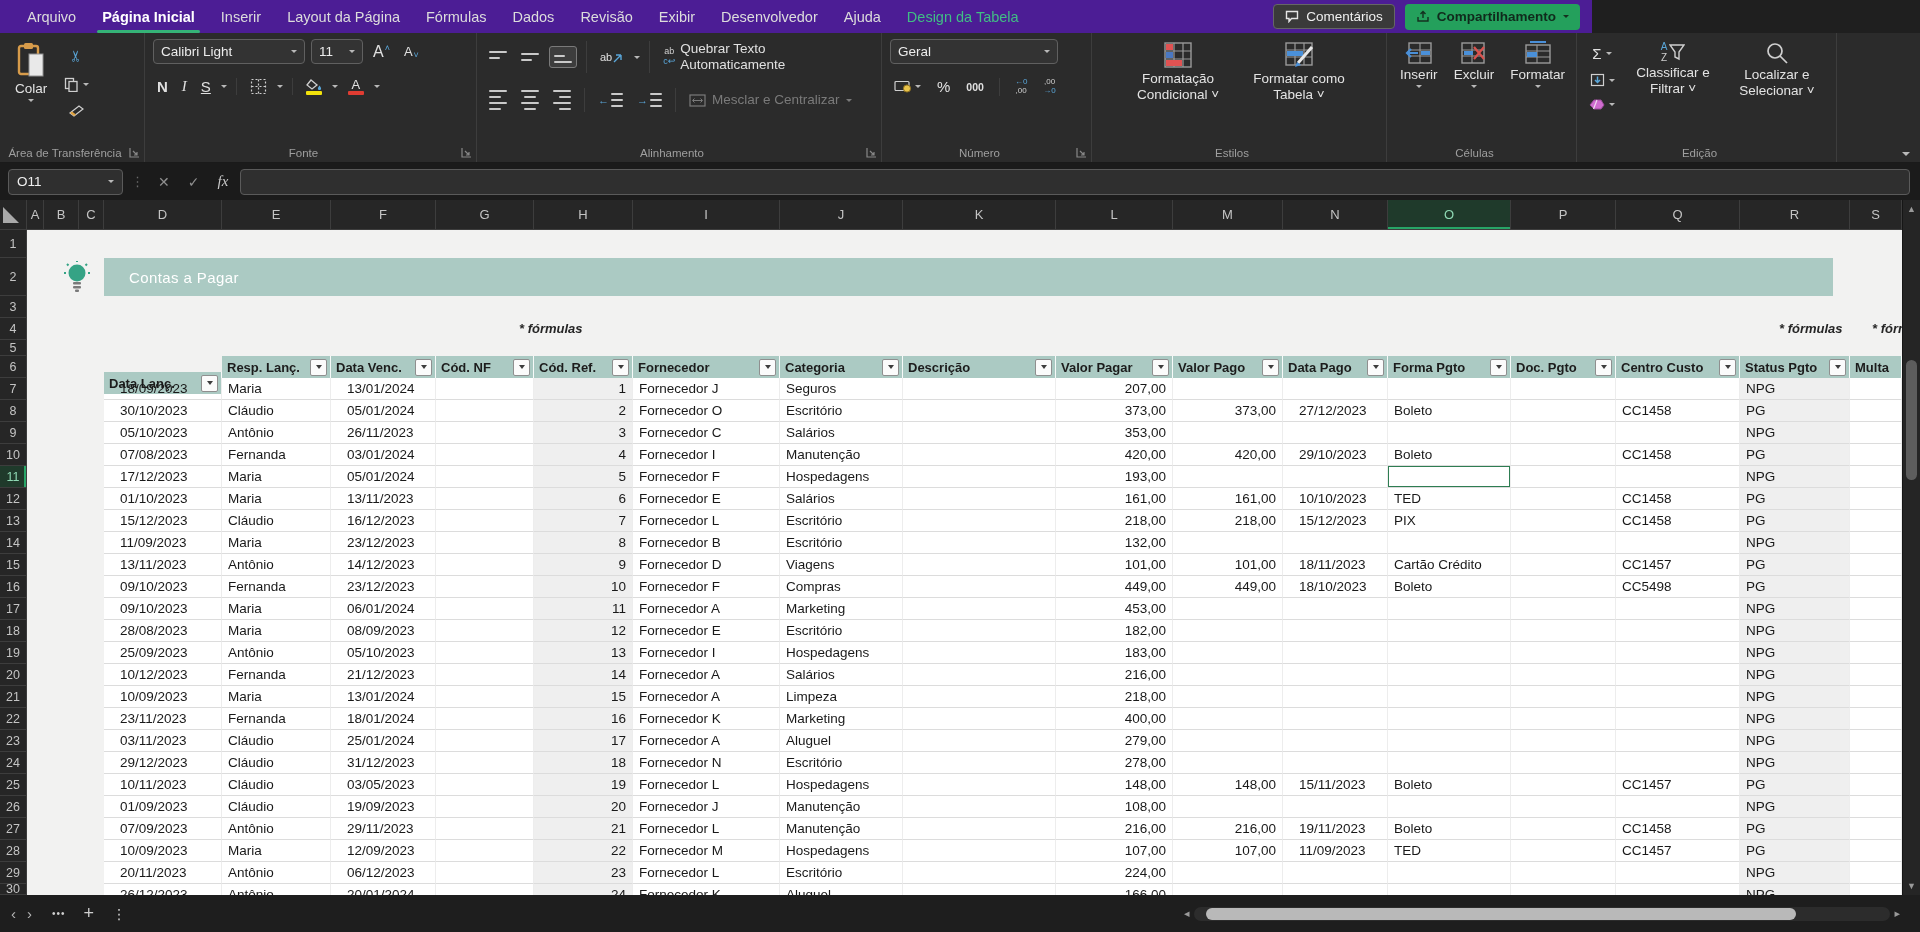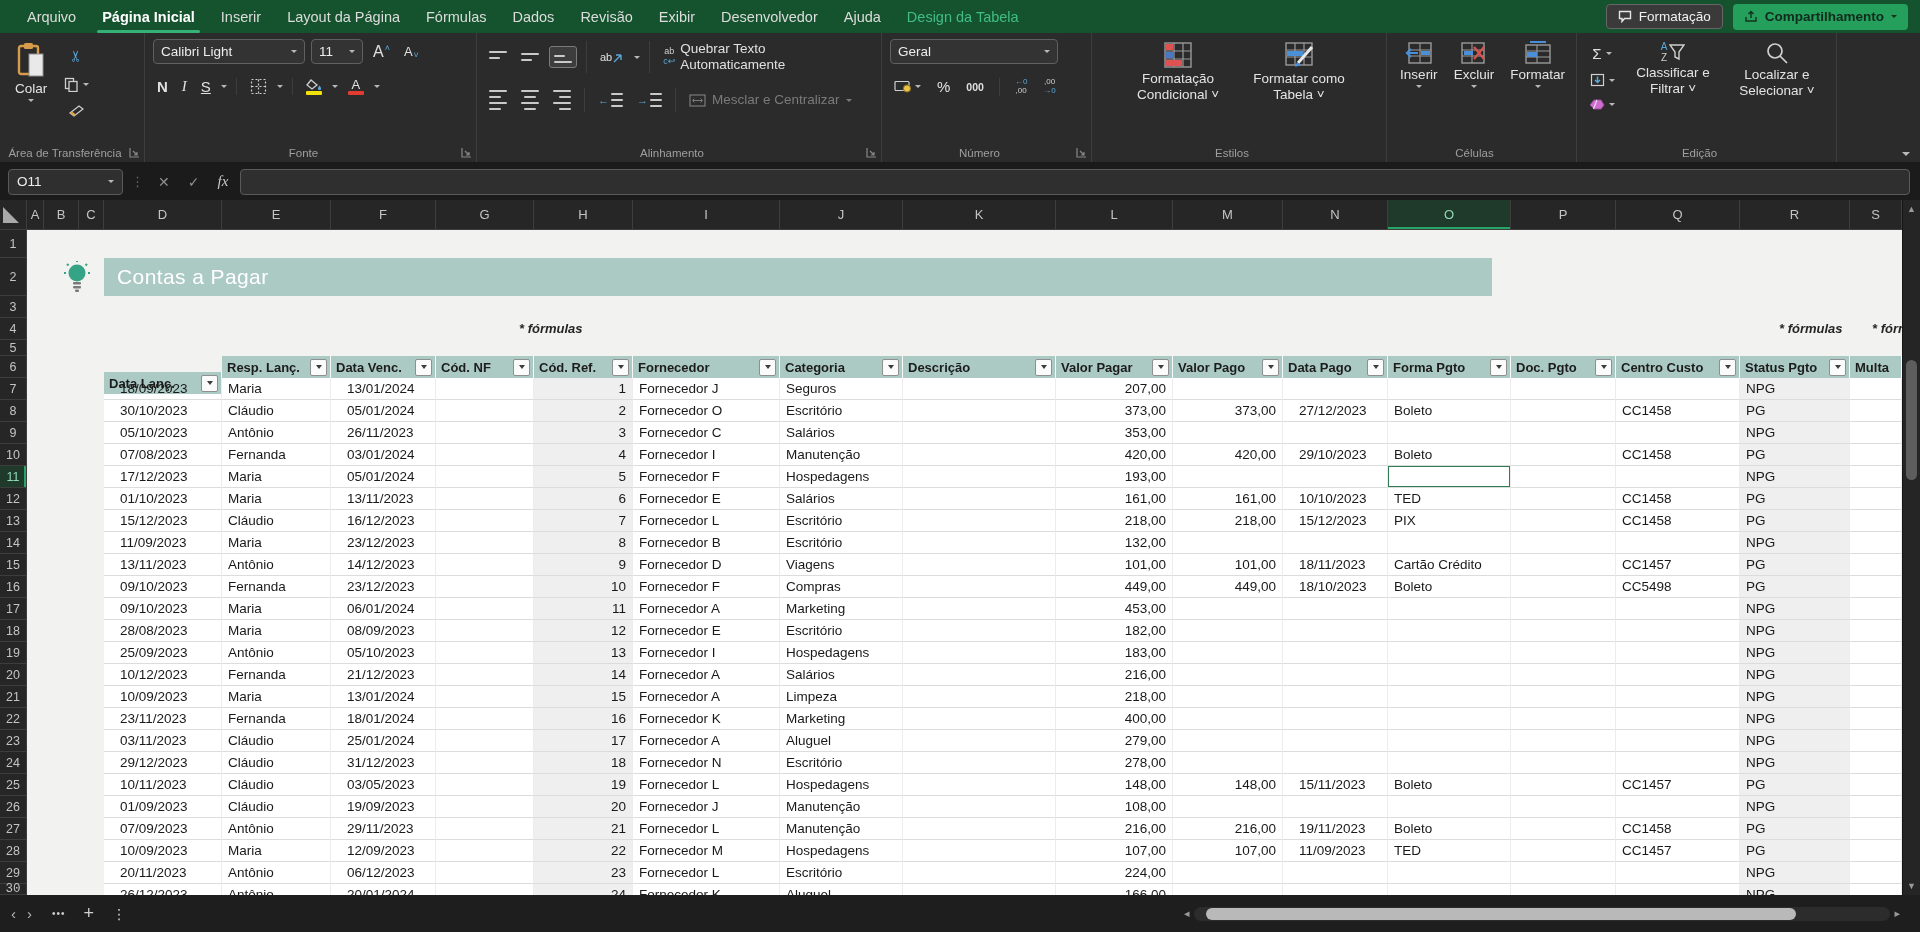--- a/index.html
+++ b/index.html
@@ -1,20 +1,20 @@
 <!DOCTYPE html>
 <html><head>
 <meta charset="utf-8">
 <style>
   html,body{margin:0;padding:0;background:#000;}
   *{box-sizing:border-box;font-family:"Liberation Sans",sans-serif;}
   #app{position:relative;width:1920px;height:932px;background:#1f1f1f;overflow:hidden;color:#e3e3e3;}
 
   
-  #menubar{position:absolute;left:0;top:0;width:1920px;height:33px;background:#14532d;display:flex;align-items:center;}
+  #menubar{position:absolute;left:0;top:0;width:1592px;height:33px;background:#4c1d95;display:flex;align-items:center;}
   #menu-items{display:flex;align-items:center;height:100%;padding-left:14px;}
   .menu-item{position:relative;height:100%;display:flex;align-items:center;padding:0 13px;font-size:14.5px;color:#dcdcdc;cursor:default;white-space:nowrap;}
   .menu-item.active{color:#fff;font-weight:700;}
   .menu-item.accent{color:#41bd85;}
   .mi-underline{position:absolute;left:8px;right:8px;bottom:0;height:3px;background:#35b377;border-radius:2px;}
   #top-actions{margin-left:auto;display:flex;align-items:center;gap:10px;padding-right:12px;}
   #comments-btn{display:flex;align-items:center;gap:7px;height:25px;padding:0 11px;background:#3a3a3a;border:1px solid #666;border-radius:4px;font-size:13.5px;color:#f0f0f0;}
   #share-btn{display:flex;align-items:center;gap:7px;height:26px;padding:0 11px;background:#24a05c;border-radius:4px;font-size:13.5px;color:#0d231735;color:#102a1c;font-weight:700;}
   .chev{display:inline-block;width:0;height:0;border-left:4px solid transparent;border-right:4px solid transparent;border-top:4px solid #b9b9b9;}
   .chev.s{border-left-width:3.5px;border-right-width:3.5px;border-top-width:3.5px;}
@@ -52,21 +52,21 @@
   #colstrip{position:absolute;left:0;top:0;height:30px;width:1920px;background:#262626;border-bottom:1px solid #3d3d3d;display:flex;}
   #corner{width:27px;height:100%;position:relative;border-right:1px solid #3d3d3d;}
   .corner-tri{position:absolute;left:3px;top:7px;width:0;height:0;border-bottom:16px solid #a9a9a9;border-right:16px solid transparent;}
   .colhdr{height:100%;display:flex;align-items:center;justify-content:center;font-size:13px;color:#c4c4c4;border-right:1px solid #3d3d3d;}
   .colhdr.hl{background:#1f3a2b;color:#8fd9b4;box-shadow:inset 0 -2px 0 #27a567;}
   #rowstrip{position:absolute;left:0;top:30px;width:27px;height:665px;background:#262626;border-right:1px solid #3d3d3d;}
   .rowhdr{display:flex;align-items:center;justify-content:center;font-size:12.5px;color:#c4c4c4;border-bottom:1px solid #3d3d3d;}
   .rowhdr.hl{background:#1f3a2b;color:#8fd9b4;box-shadow:inset -2px 0 0 #27a567;}
 
   #gridbody{position:absolute;left:27px;top:30px;width:1875px;height:665px;background:#f2f2f1;overflow:hidden;}
-  #title-banner{position:absolute;left:77px;top:28px;width:1388px;height:38px;background:#abcac3;color:#ffffff;font-size:21px;letter-spacing:.4px;display:flex;align-items:center;padding-left:13px;}
+  #title-banner{position:absolute;left:77px;top:28px;width:1729px;height:38px;background:#abcac3;color:#ffffff;font-size:15px;letter-spacing:.4px;display:flex;align-items:center;padding-left:25px;}
   .fnote{position:absolute;top:88px;height:22px;line-height:22px;font-size:13px;font-style:italic;font-weight:700;color:#262626;white-space:nowrap;}
   #bulb{position:absolute;left:36px;top:31px;}
 
   #datatable{position:absolute;left:77px;top:126px;width:1798px;}
   #thead{display:flex;height:22px;}
   .th{height:22px;background:#abcac3;display:flex;align-items:center;padding:0 3px 0 5px;border-right:1px solid rgba(255,255,255,.9);overflow:hidden;}
   .th-label{font-size:13px;font-weight:700;color:#1c1c1c;white-space:nowrap;}
   .filter-btn{margin-left:auto;flex:0 0 auto;width:17px;height:17px;background:#fbfbfb;border:1px solid #8f8f8f;border-radius:2px;display:flex;align-items:center;justify-content:center;}
   .filter-btn .chev{border-top-color:#3c3c3c;border-left-width:3.5px;border-right-width:3.5px;border-top-width:4px;}
   .tr{display:flex;height:22px;background:#ffffff;}
@@ -117,21 +117,21 @@
         <div class="menu-item">Ajuda</div>
         <div class="menu-item accent">Design da Tabela</div>
       </div>
     <div id="top-actions">
       <div id="comments-btn">
         <span>
           <svg width="14" height="13" viewBox="0 0 14 13">
               <path d="M1.5 1.5h11v7h-6l-2.5 3v-3h-2.5z" fill="none" stroke="#e5e5e5" stroke-width="1.4"></path>
             </svg>
         </span>
-        <span>Formatação</span>
+        <span>Comentários</span>
       </div>
       <div id="share-btn">
         <span>
           <svg width="14" height="13" viewBox="0 0 14 13">
               <path d="M2 7v4h10V7M7 8V1.5M4.5 4L7 1.5 9.5 4" fill="none" stroke="#14301f" stroke-width="1.4"></path>
             </svg>
         </span>
         <span>Compartilhamento</span>
         <span class="chev s dark"></span>
       </div>
@@ -508,21 +508,21 @@
         <div class="rowhdr" style="height: 22px;">20</div>
         <div class="rowhdr" style="height: 22px;">21</div>
         <div class="rowhdr" style="height: 22px;">22</div>
         <div class="rowhdr" style="height: 22px;">23</div>
         <div class="rowhdr" style="height: 22px;">24</div>
         <div class="rowhdr" style="height: 22px;">25</div>
         <div class="rowhdr" style="height: 22px;">26</div>
         <div class="rowhdr" style="height: 22px;">27</div>
         <div class="rowhdr" style="height: 22px;">28</div>
         <div class="rowhdr" style="height: 22px;">29</div>
-        <div class="rowhdr" style="height: 11px; font-family: Liberation Mono, monospace;">30</div>
+        <div class="rowhdr" style="height: 11px;">30</div>
       </div>
 
     <div id="gridbody">
       <span id="bulb">
         <svg width="28" height="32" viewBox="0 0 28 32">
           <circle cx="14" cy="12" r="8.5" fill="#35a385"></circle>
           <path d="M14 1v-1M3 12H1M27 12h-2M5.5 4.5L4 3M22.5 4.5L24 3" stroke="#35a385" stroke-width="2"></path>
           <rect x="10" y="21" width="8" height="2.4" rx="1" fill="#7a7a7a"></rect>
           <rect x="10" y="25" width="8" height="2.4" rx="1" fill="#7a7a7a"></rect>
           <rect x="12" y="28.5" width="4" height="2.4" rx="1" fill="#7a7a7a"></rect>

